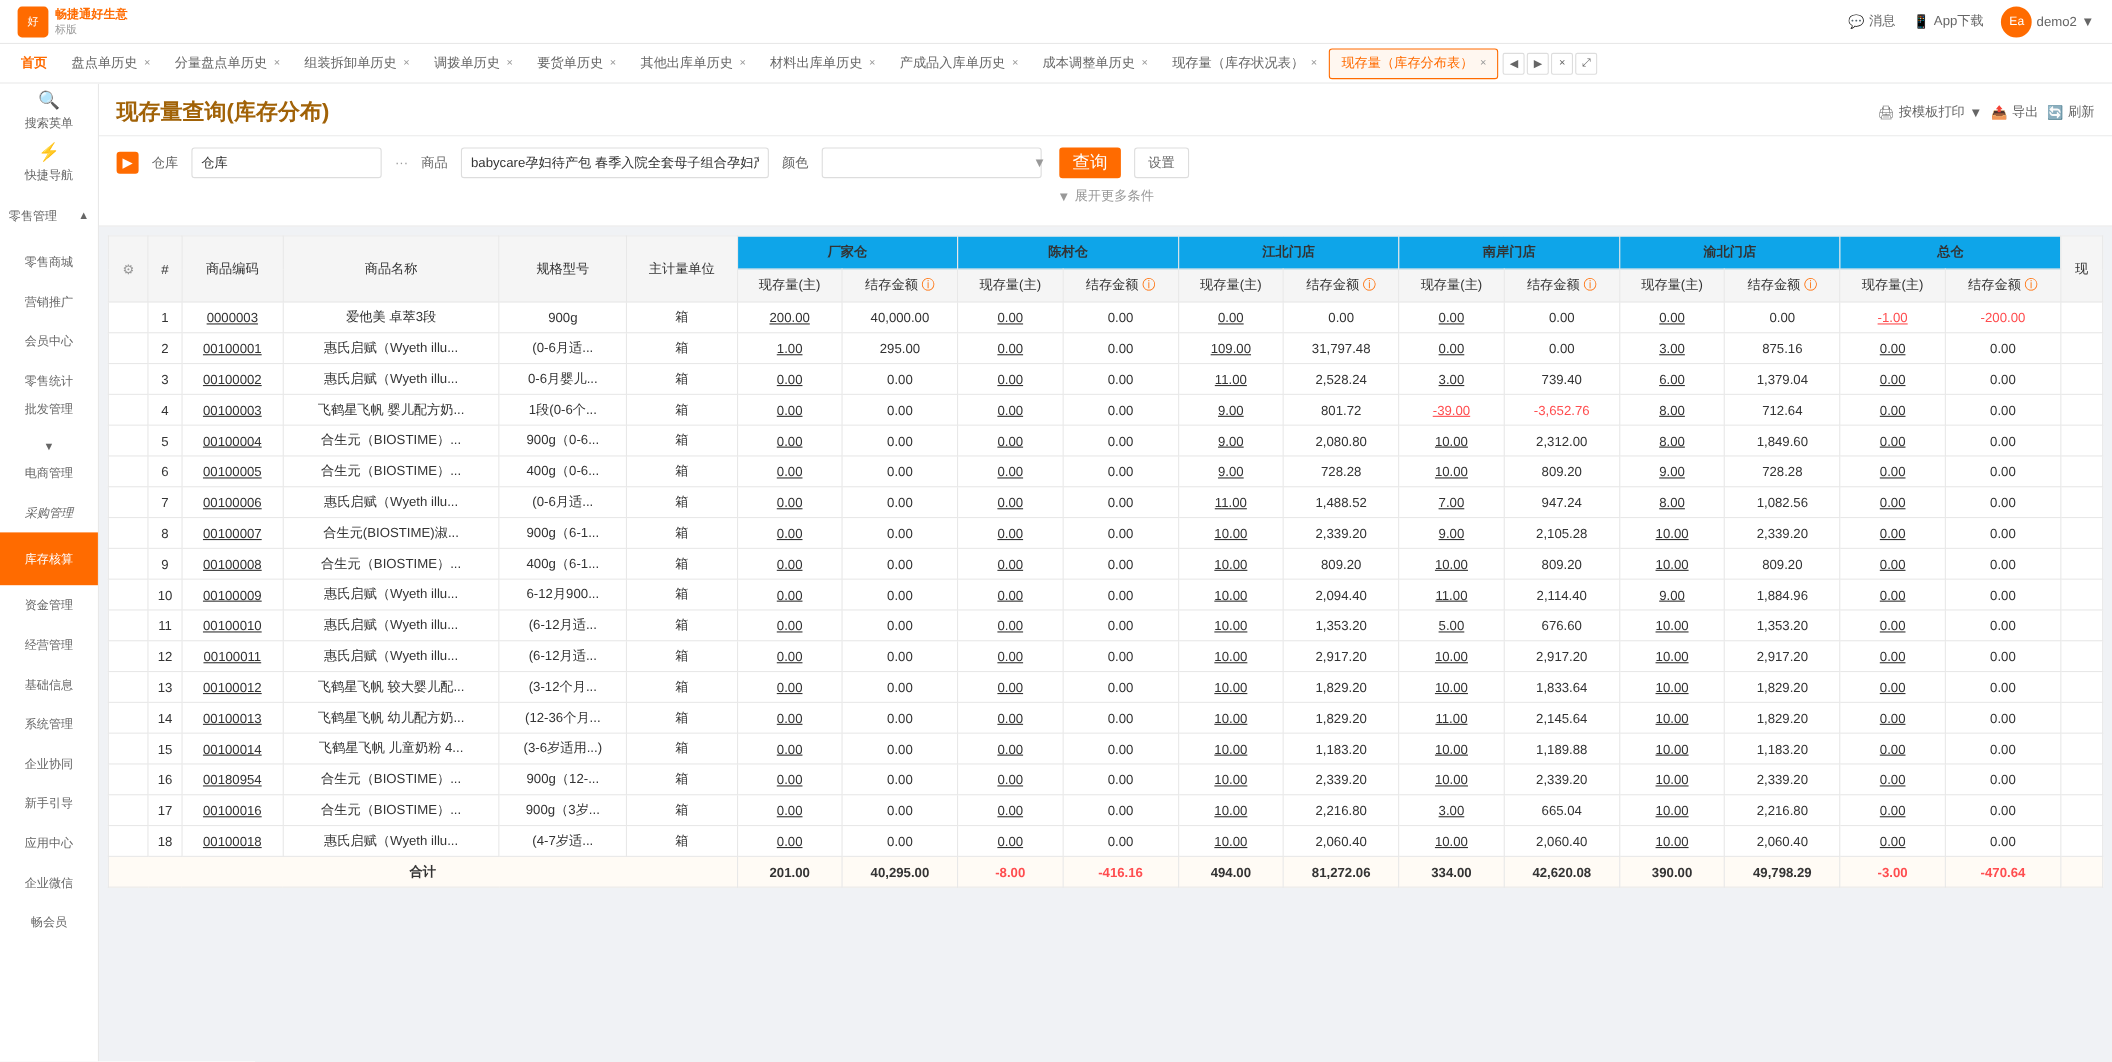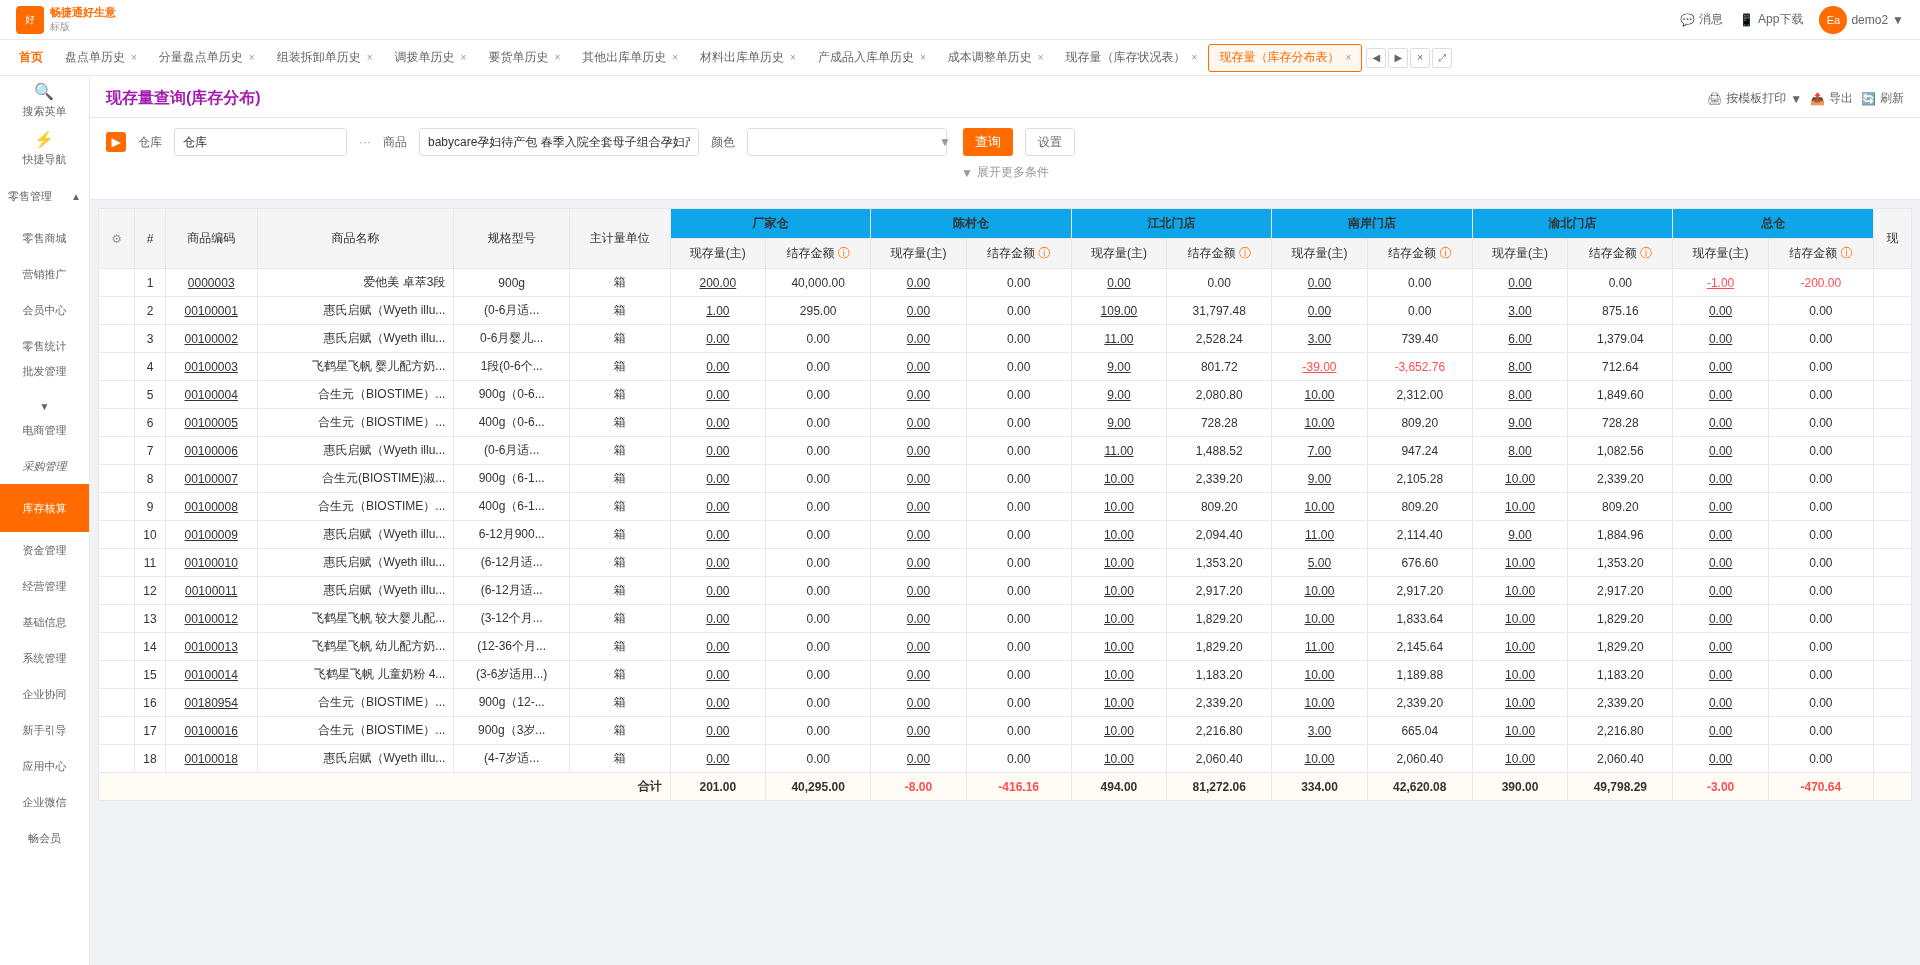--- a/index.html
+++ b/index.html
@@ -33,44 +33,44 @@
     .sidebar { width: 90px; background: #fff; border-right: 1px solid #e8e8e8; display: flex; flex-direction: column; }
     .sidebar-item { height: 48px; display: flex; flex-direction: column; align-items: center; justify-content: center; cursor: pointer; color: #666; font-size: 11px; gap: 3px; }
     .sidebar-item.active { background: #ff6b00; color: white; }
     .sidebar-item .s-icon { font-size: 16px; }
 
     
     .content { flex: 1; display: flex; flex-direction: column; overflow: hidden; background: #f0f2f5; }
 
     
     .page-header { background: #fff; padding: 12px 16px 8px; border-bottom: 1px solid #e8e8e8; display: flex; align-items: center; justify-content: space-between; }
-    .page-title { font-size: 16px; font-weight: bold; color: #a21caf; }
+    .page-title { font-size: 20px; font-weight: bold; color: #a16207; }
     .page-actions { display: flex; gap: 8px; align-items: center; }
     .action-btn { display: flex; align-items: center; gap: 4px; color: #666; cursor: pointer; font-size: 12px; }
 
     
     .filter-area { background: #fff; padding: 10px 16px; border-bottom: 1px solid #e8e8e8; }
     .filter-row { display: flex; align-items: center; gap: 12px; margin-bottom: 8px; }
     .filter-label { color: #666; font-size: 12px; white-space: nowrap; }
     .filter-input { border: 1px solid #ddd; border-radius: 3px; padding: 4px 8px; font-size: 12px; height: 28px; min-width: 100px; color: #333; }
     .filter-input-long { min-width: 280px; }
-    .orange-btn { background: #ff6b00; color: white; border: none; border-radius: 3px; padding: 4px 12px; font-size: 13px; cursor: pointer; height: 28px; }
+    .orange-btn { background: #ff6b00; color: white; border: none; border-radius: 3px; padding: 4px 12px; font-size: 16px; cursor: pointer; height: 28px; }
     .white-btn { background: white; color: #666; border: 1px solid #ddd; border-radius: 3px; padding: 4px 12px; font-size: 12px; cursor: pointer; height: 28px; text-align: right; }
     .expand-toggle { display: flex; align-items: center; justify-content: center; gap: 4px; color: #999; font-size: 12px; cursor: pointer; }
     .orange-arrow { width: 20px; height: 20px; background: #ff6b00; color: white; border-radius: 3px; display: flex; align-items: center; justify-content: center; font-size: 12px; cursor: pointer; }
     .dots-btn { color: #999; font-size: 12px; cursor: pointer; }
 
     
     .table-container { flex: 1; overflow: auto; padding: 8px; }
     .data-table { width: 100%; border-collapse: collapse; background: white; font-size: 12px; }
     .data-table th { background: #f5f5f5; padding: 6px 8px; text-align: center; border: 1px solid #e8e8e8; white-space: nowrap; font-weight: normal; color: #333; }
     .data-table th.group-header { background: #0ea5e9; font-weight: bold; }
     .data-table td { padding: 5px 8px; text-align: center; border: 1px solid #e8e8e8; white-space: nowrap; color: #333; }
     .data-table tr.total-row td { background: #fffbf5; font-weight: bold; }
-    .data-table td.text-left { text-align: right; }
+    .data-table td.text-left { text-align: center; }
     .data-table td.negative { color: #ff4d4f; }
     .data-table td.underline { text-decoration: underline; cursor: pointer; }
     .settings-icon { color: #999; cursor: pointer; }
     .col-row-num { width: 30px; color: #999; }
 
     
     .summary-row { background: #fffbf5; }
 
     
     ::-webkit-scrollbar { width: 6px; height: 6px; }

